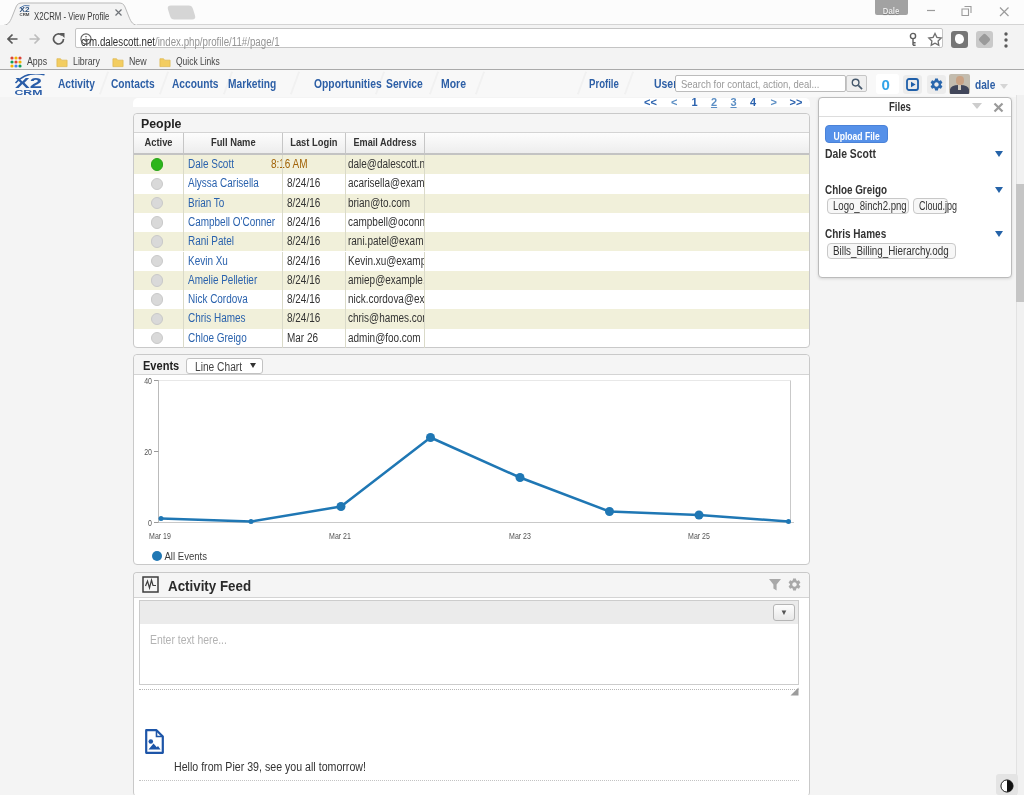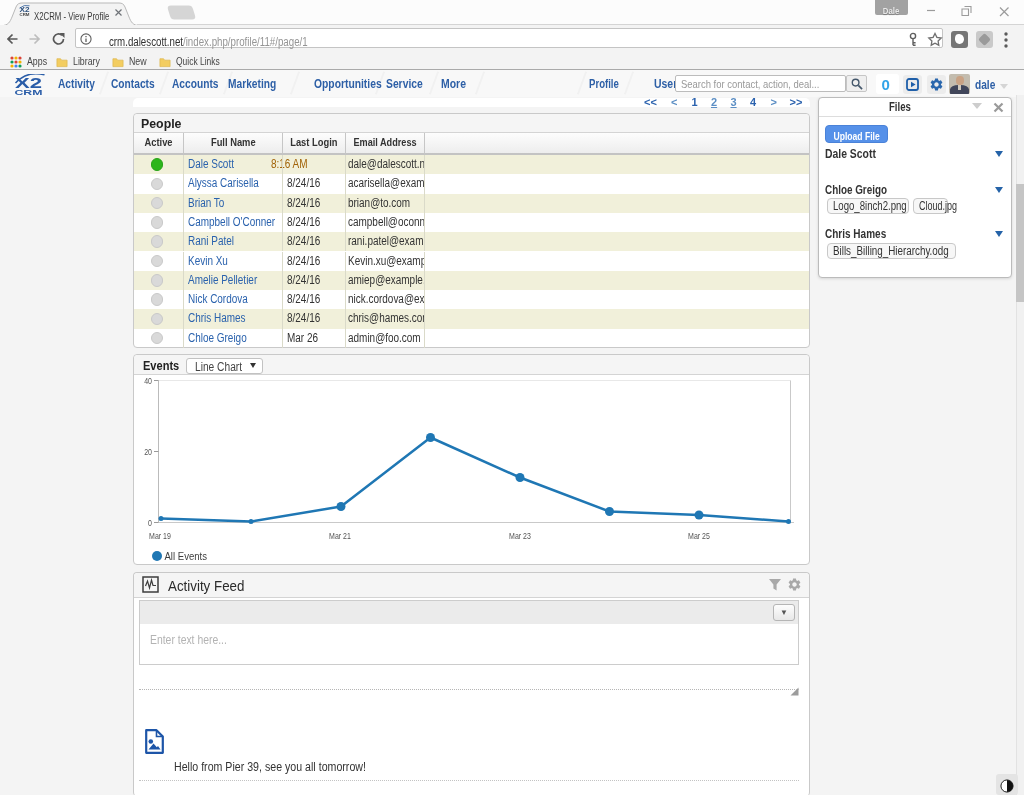--- a/index.html
+++ b/index.html
@@ -42,21 +42,21 @@
 .pdot.green { background:#2db51c; border-color:#28a418; }
 .plink { color:#2a62ad; }
 .vline { position:absolute; top:0; width:1px; height:19.3px; background:#dadac9; }
 
 #eventsbox { left:133px; top:354px; width:677px; height:211px; }
 #eventshdr { left:0; top:0; width:675px; height:20px; }
 
 #actbox { left:133px; top:572px; width:677px; height:224px; border-bottom:none; }
 #acthdr { left:0; top:0; width:675px; height:25px; }
 #acttoolbar { left:5px; top:27px; width:660px; height:25px; background:#ebebeb; border:1px solid #ccc; }
-#composer { left:5px; top:51px; width:660px; height:41px; background:#fff; border:1px solid #ccc; border-top:none; }
+#composer { left:5px; top:51px; width:660px; height:61px; background:#fff; border:1px solid #ccc; border-top:none; }
 #datediv { left:0px; top:127px; width:675px; height:15px; background:#e7e7e7; text-align:center; font-size:12px; font-weight:bold; color:#333; line-height:15px; }
 
 #filesbox { left:818px; top:97px; width:194px; height:181px; background:#fff; border:1px solid #bbb; border-radius:4px; box-shadow:0 1px 3px rgba(0,0,0,0.12); }
 #fileshdr { height:19px; border-bottom:1px solid #ddd; text-align:center; font-size:12px; font-weight:bold; color:#333; line-height:19px; }
 .fname { font-size:13px; font-weight:bold; color:#333; line-height:14px; }
 .chip { position:absolute; height:16px; background:#f7f7f7; border:1px solid #c8c8c8; border-radius:4px; font-size:12px; color:#333; line-height:14px; padding:0 5px; }
 .fdd { position:absolute; width:0; height:0; border-left:4.5px solid transparent; border-right:4.5px solid transparent; border-top:6px solid #2563a8; }
 #contrastbtn { left:996px; top:774px; width:22px; height:21px; background:#e4e4e4; border-radius:3px; }
 </style>
 </head>
@@ -89,21 +89,21 @@
   <path d="M10.5,6 H1.5 M5.5,1.5 L1,6 l4.5,4.5" stroke="#585858" stroke-width="1.7" fill="none"></path>
   <path d="M22.5,6 H31.5 M27.5,1.5 L32,6 l-4.5,4.5" stroke="#bdbdbd" stroke-width="1.7" fill="none"></path>
   <path d="M56.5,6 a5,5 0 1 1 -1.6,-3.7" stroke="#585858" stroke-width="1.7" fill="none"></path>
   <path d="M52.5,0 h5 v5 z" fill="#585858"></path>
 </svg>
 <div class="abs" id="urlbox"></div>
 <svg class="abs" style="left:80px;top:33px" width="12" height="12" viewBox="0 0 13 13">
   <circle cx="6.5" cy="6.5" r="5.5" stroke="#5f5f5f" stroke-width="1.2" fill="none"></circle>
   <path d="M6.5,3.2 v1.4 M6.5,6 v3.8" stroke="#5f5f5f" stroke-width="1.4"></path>
 </svg>
-<div class="abs" style="left:109px;top:32px"><span class="t" style="font-size:12px;color:#2f2f2f;transform:scaleX(0.81)">crm.dalescott.net<span style="color:#949494">/index.php/profile/11#/page/1</span></span></div>
+<div class="abs" style="left:81px;top:32px"><span class="t" style="font-size:12px;color:#2f2f2f;transform:scaleX(0.81)">crm.dalescott.net<span style="color:#949494">/index.php/profile/11#/page/1</span></span></div>
 <svg class="abs" style="left:908px;top:32px" width="36" height="15" viewBox="0 0 36 15">
   <circle cx="5" cy="4" r="2.6" stroke="#5f5f5f" stroke-width="1.4" fill="none"></circle>
   <path d="M5,6.5 V13.2 M5,10.8 h2.6 M5,13.2 h2.6" stroke="#5f5f5f" stroke-width="1.4" fill="none"></path>
   <path d="M27,1.5 l1.9,3.9 4.3,.6 -3.1,3 .7,4.2 -3.8,-2 -3.8,2 .7,-4.2 -3.1,-3 4.3,-.6 z" stroke="#6e6e6e" stroke-width="1.3" fill="none"></path>
 </svg>
 <div class="abs" style="left:951px;top:31px;width:17px;height:17px;background:#757575;border-radius:3px"></div>
 <div class="abs" style="left:955px;top:34px;width:9px;height:10px;background:#fdfdfd;border-radius:45% 55% 50% 50%"></div>
 <div class="abs" style="left:976px;top:31px;width:17px;height:17px;background:#c9c9c9;border-radius:3px"></div>
 <div class="abs" style="left:980px;top:35px;width:9px;height:9px;background:#9a9a9a;border-radius:2px;transform:rotate(45deg)"></div>
 <svg class="abs" style="left:1002px;top:31px" width="8" height="18" viewBox="0 0 8 18">
@@ -346,21 +346,21 @@
       <text x="30.5" y="185" font-size="11" fill="#3d3d3d" transform="scale(0.87,1)" style="transform-origin:30.5px 185px">All Events</text>
     </svg>
 </div>
 
 <div class="abs box" id="actbox">
   <div class="abs boxhdr" id="acthdr"></div>
   <svg style="position:absolute;left:8px;top:3px" width="17" height="17" viewBox="0 0 17 17">
       <rect x="1" y="1" width="15" height="15" stroke="#3c3c3c" stroke-width="1.5" fill="none"></rect>
       <path d="M3.5,10 l2,-5 2,7 2,-8 1.5,5.5 H14" stroke="#3c3c3c" stroke-width="1.2" fill="none"></path>
     </svg>
-  <div class="abs" style="left:33.5px;top:5px;font-size:15px;line-height:15px;font-weight:normal;color:#2b2b2b"><span class="t" style="transform:scaleX(0.89)">Activity Feed</span></div>
+  <div class="abs" style="left:33.5px;top:5px;font-size:15px;line-height:15px;font-weight:bold;color:#2b2b2b"><span class="t" style="transform:scaleX(0.89)">Activity Feed</span></div>
   <svg style="position:absolute;left:634px;top:5px" width="14" height="14" viewBox="0 0 14 14">
       <path d="M1,1 H13 L8.6,6.6 V12.6 L5.4,10.4 V6.6 Z" fill="#a9a9a9"></path>
     </svg>
   <svg style="position:absolute;left:653px;top:4px" width="15" height="15" viewBox="0 0 24 24">
       <path fill="#a9a9a9" d="M19.14 12.94c.04-.3.06-.61.06-.94 0-.32-.02-.64-.07-.94l2.03-1.58c.18-.14.23-.41.12-.61l-1.92-3.32c-.12-.22-.37-.29-.59-.22l-2.39.96c-.5-.38-1.03-.7-1.62-.94l-.36-2.54c-.04-.24-.24-.41-.48-.41h-3.84c-.24 0-.43.17-.47.41l-.36 2.54c-.59.24-1.13.57-1.62.94l-2.39-.96c-.22-.08-.47 0-.59.22L2.74 8.87c-.12.21-.08.47.12.61l2.03 1.58c-.05.3-.09.63-.09.94s.02.64.07.94l-2.03 1.58c-.18.14-.23.41-.12.61l1.92 3.32c.12.22.37.29.59.22l2.39-.96c.5.38 1.03.7 1.62.94l.36 2.54c.05.24.24.41.48.41h3.84c.24 0 .44-.17.47-.41l.36-2.54c.59-.24 1.13-.56 1.62-.94l2.39.96c.22.08.47 0 .59-.22l1.92-3.32c.12-.22.07-.47-.12-.61l-2.01-1.58zM12 15.6c-1.98 0-3.6-1.62-3.6-3.6s1.62-3.6 3.6-3.6 3.6 1.62 3.6 3.6-1.62 3.6-3.6 3.6z"></path>
     </svg>
   <div class="abs" id="acttoolbar">
       <span style="position:absolute;right:3px;top:3px;width:22px;height:17px;background:linear-gradient(#fdfdfd,#e8e8e8);border:1px solid #b5b5b5;border-radius:3px;text-align:center;font-size:8px;color:#555;line-height:16px">▼</span>
     </div>
   <div class="abs" id="composer">

